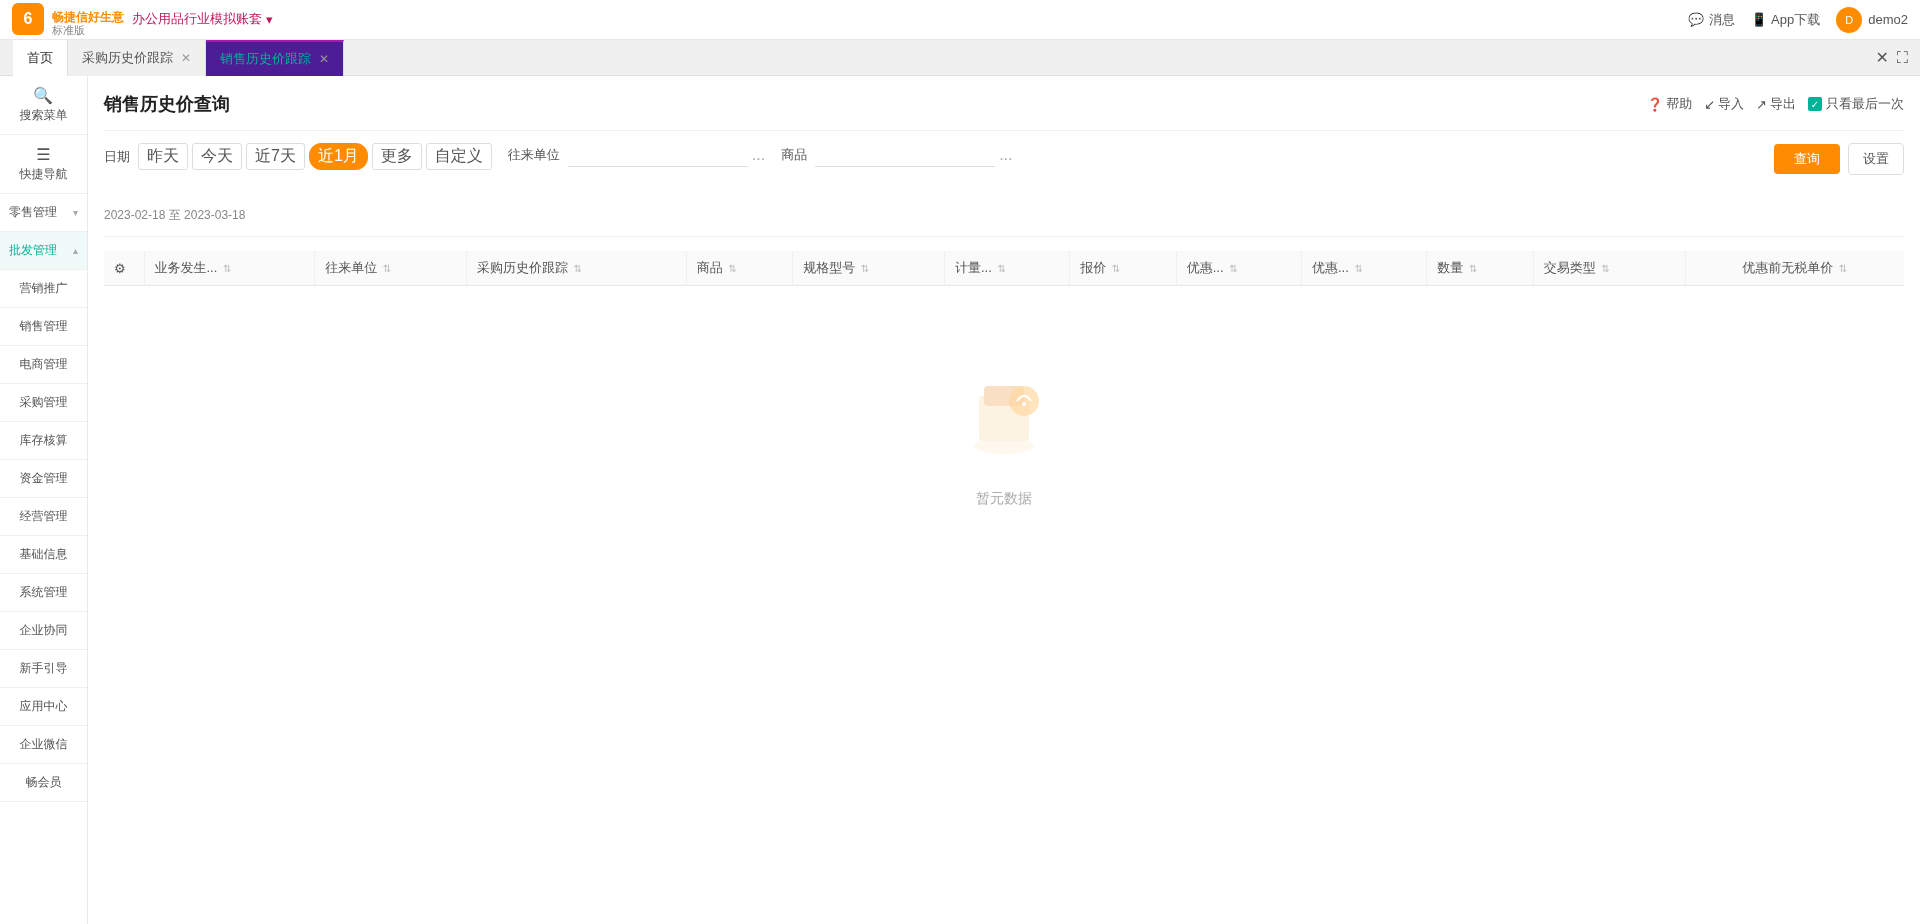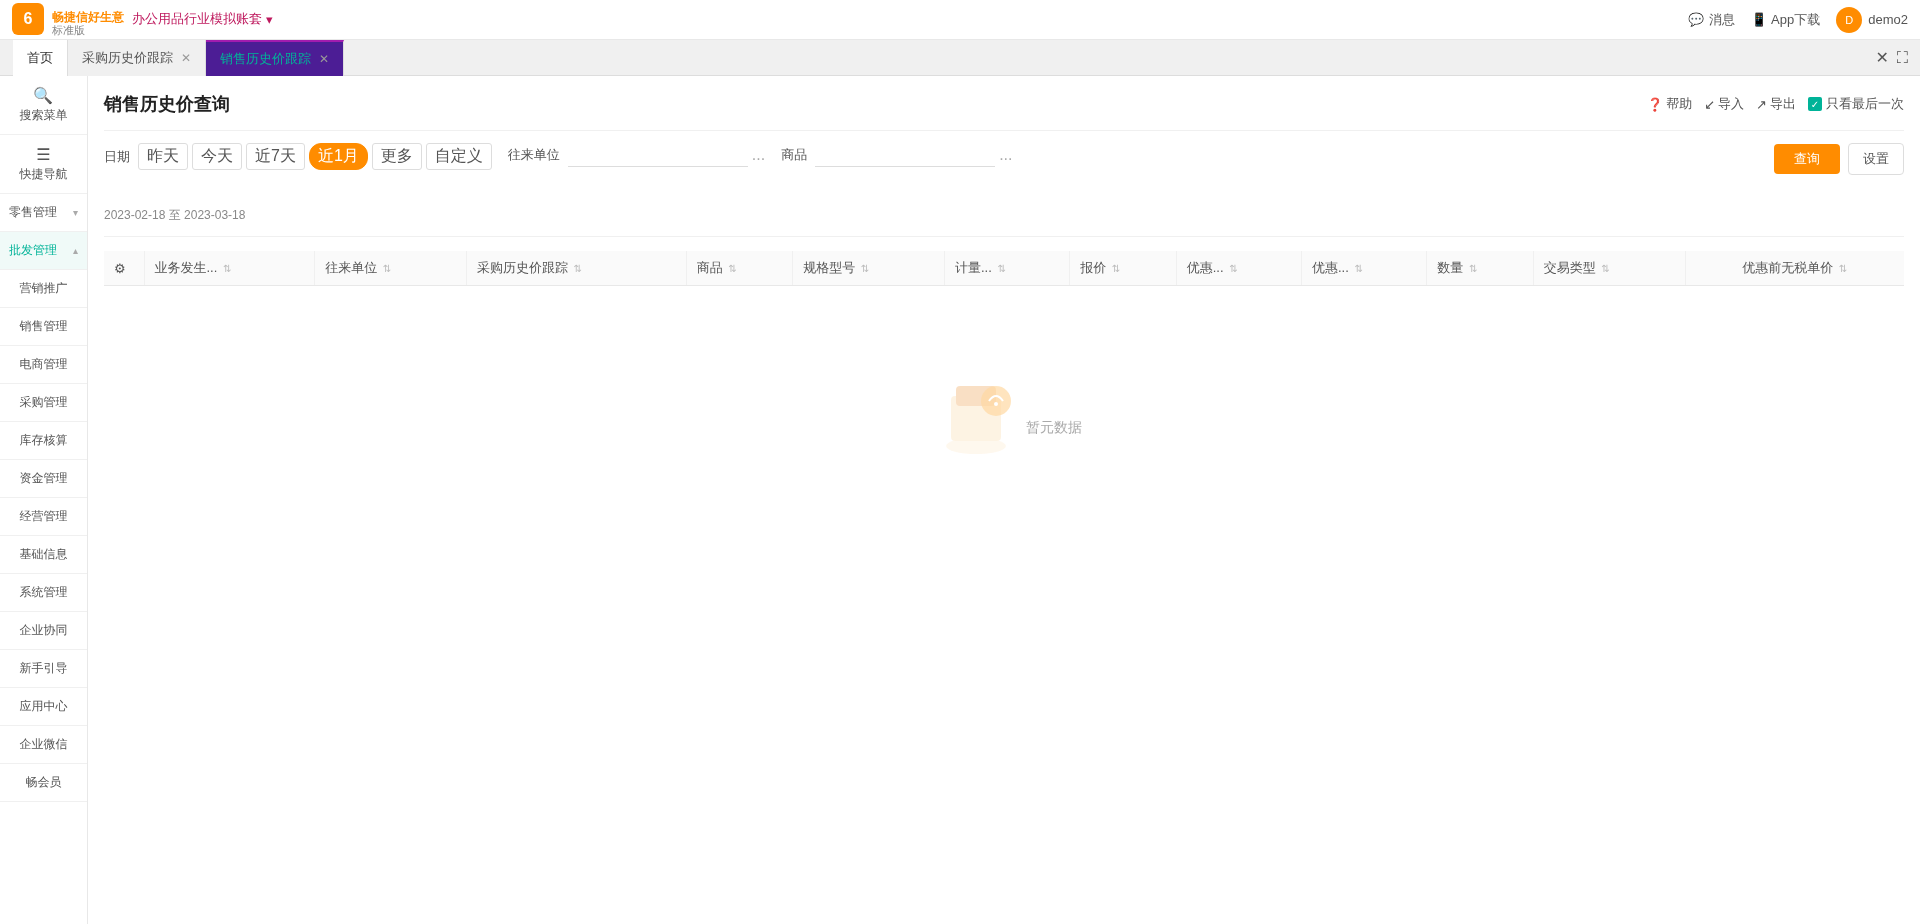--- a/index.html
+++ b/index.html
@@ -175,21 +175,21 @@
       border-right: 1px solid #f0f0f0;
       white-space: nowrap;
       cursor: pointer;
     }
     th:last-child { border-right: none; text-align: center; }
     th .sort-icon { font-size: 10px; color: #bbb; margin-left: 2px; }
     .th-settings { width: 40px; }
 
     
     .empty-state {
-      display: flex; flex-direction: row; align-items: center; justify-content: center;
+      display: flex; flex-direction: column; align-items: center; justify-content: center;
       padding: 80px 0;
     }
     .empty-text { color: #aaa; font-size: 14px; }
   </style>
 </head>
 <body>
 
 <div class="top-bar">
   <div class="top-bar-left">
     <div class="logo-icon">6</div>

